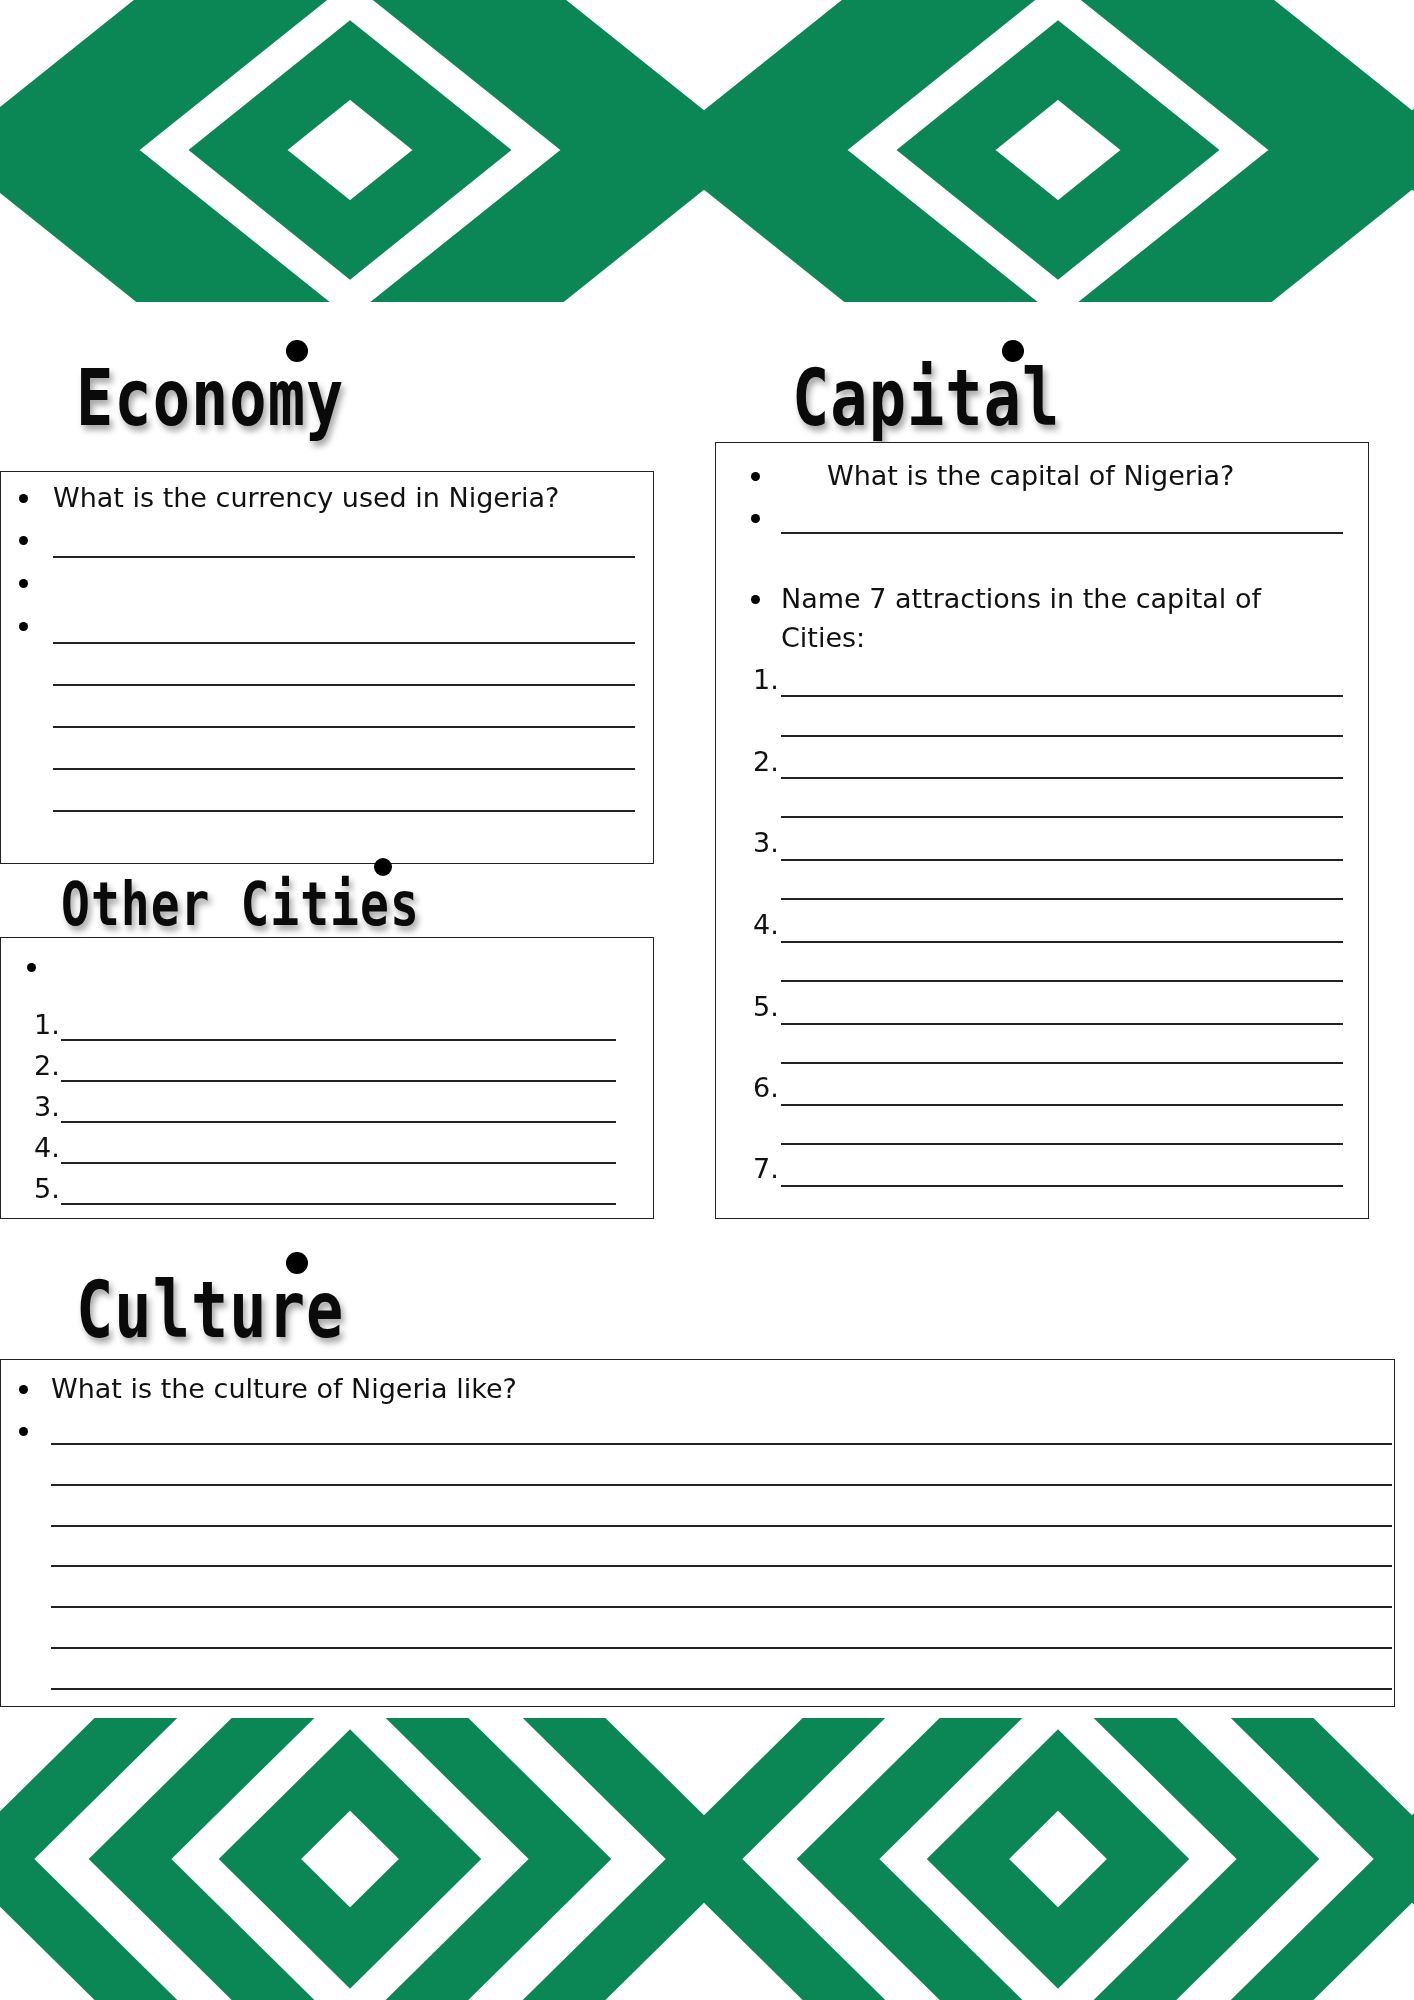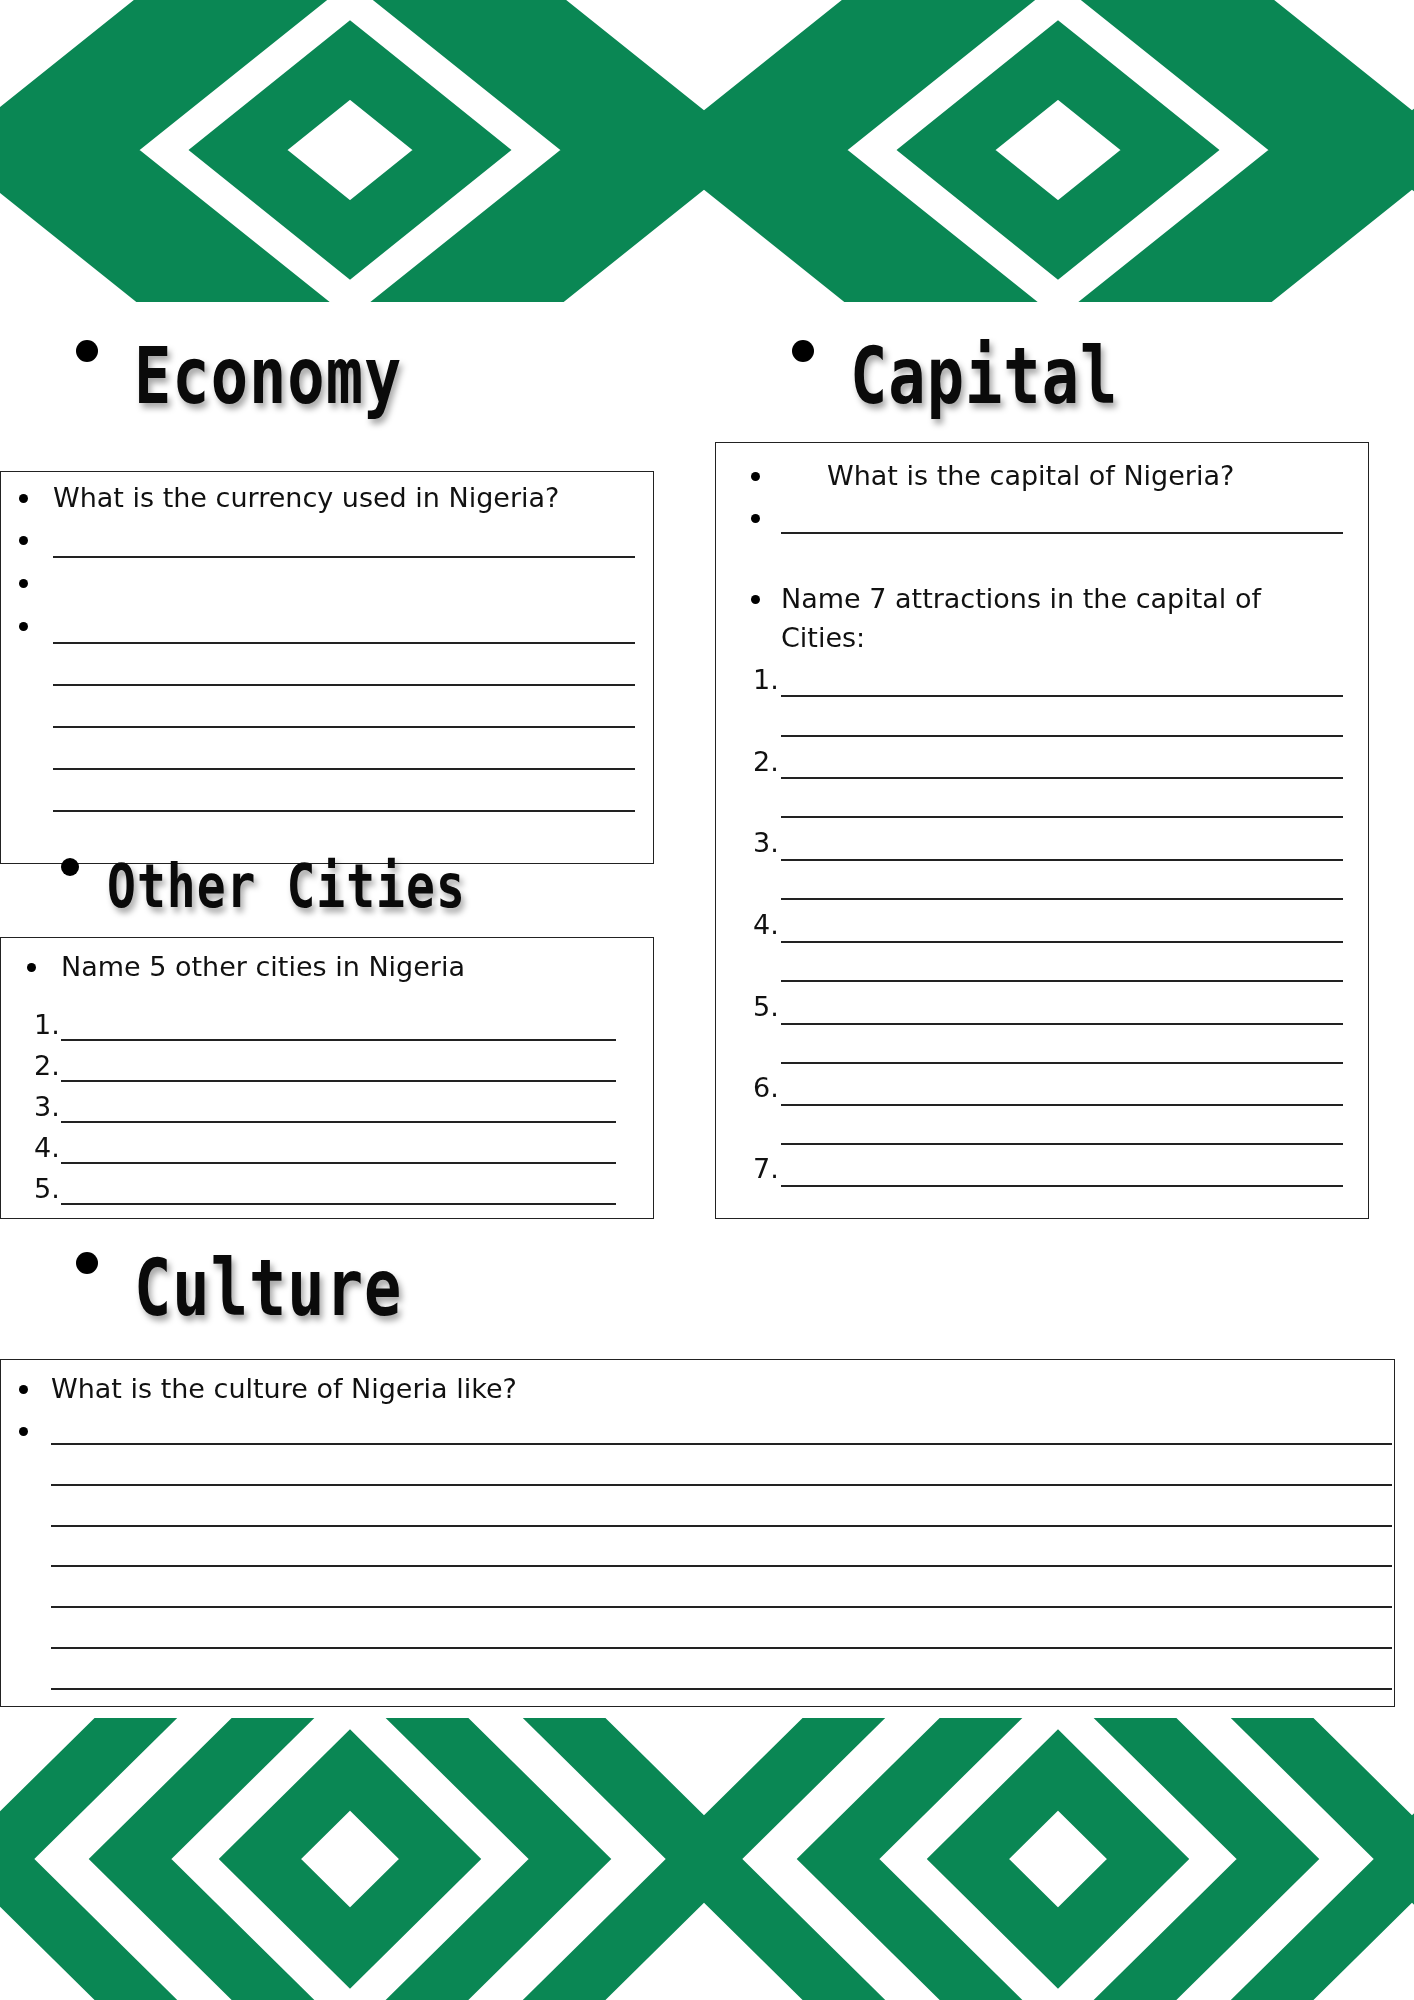--- a/index.html
+++ b/index.html
@@ -4,21 +4,21 @@
   <style>
     * { box-sizing: border-box; margin: 0; padding: 0; }
     html, body { width: 1414px; height: 2000px; background: #ffffff; overflow: hidden; }
     body { position: relative; font-family: "DejaVu Sans", sans-serif; color: #111; }
 
     .banner { position: absolute; left: 0; width: 1414px; overflow: hidden; background: #fff; }
     .banner svg { display: block; }
     #banner-top { top: 0; height: 302px; }
     #banner-bottom { top: 1718px; height: 282px; }
 
-    .heading { position: absolute; display: flex; align-items: flex-start; }
+    .heading { position: absolute; display: flex; align-items: flex-end; flex-direction: column; }
     .heading .hbullet { width: 22px; height: 22px; border-radius: 50%; background: #000; margin-right: 36px; }
     .heading .htext {
       font-family: "DejaVu Sans Mono", monospace; font-weight: bold; color: #0a0a0a;
       text-shadow: 3px 4px 6px rgba(0,0,0,0.35); letter-spacing: 1px;
       transform: scaleY(1.25); transform-origin: left center;
     }
 
     .box { position: absolute; border: 1.5px solid #222; background: #fff; }
     .dot { position: absolute; width: 9px; height: 9px; border-radius: 50%; background: #000; }
     .blank { position: absolute; height: 2px; background: #222; }
@@ -113,21 +113,20 @@
   <span class="blank" style="left:65px; top:742px; width:562px;"></span>
 </div>
 
 <div class="heading" style="left:61px; top:858px;">
   <span class="hbullet" style="width:18px; height:18px; margin-right:28px;"></span>
   <span class="htext" style="font-size:48px;">Other Cities</span>
 </div>
 
 <div class="box" style="left:0; top:937px; width:654px; height:282px;">
   <span class="dot" style="left:26px; top:25px;"></span>
-  <span class="qtext" style="left:60px; top:10px;">Name 5 other cities in Nigeria</span>
 
   <span class="num" style="left:33px; top:70px;">1.</span>
   <span class="blank" style="left:60px; top:101px; width:555px;"></span>
   <span class="num" style="left:33px; top:111px;">2.</span>
   <span class="blank" style="left:60px; top:142px; width:555px;"></span>
   <span class="num" style="left:33px; top:152px;">3.</span>
   <span class="blank" style="left:60px; top:183px; width:555px;"></span>
   <span class="num" style="left:33px; top:193px;">4.</span>
   <span class="blank" style="left:60px; top:224px; width:555px;"></span>
   <span class="num" style="left:33px; top:234px;">5.</span>

